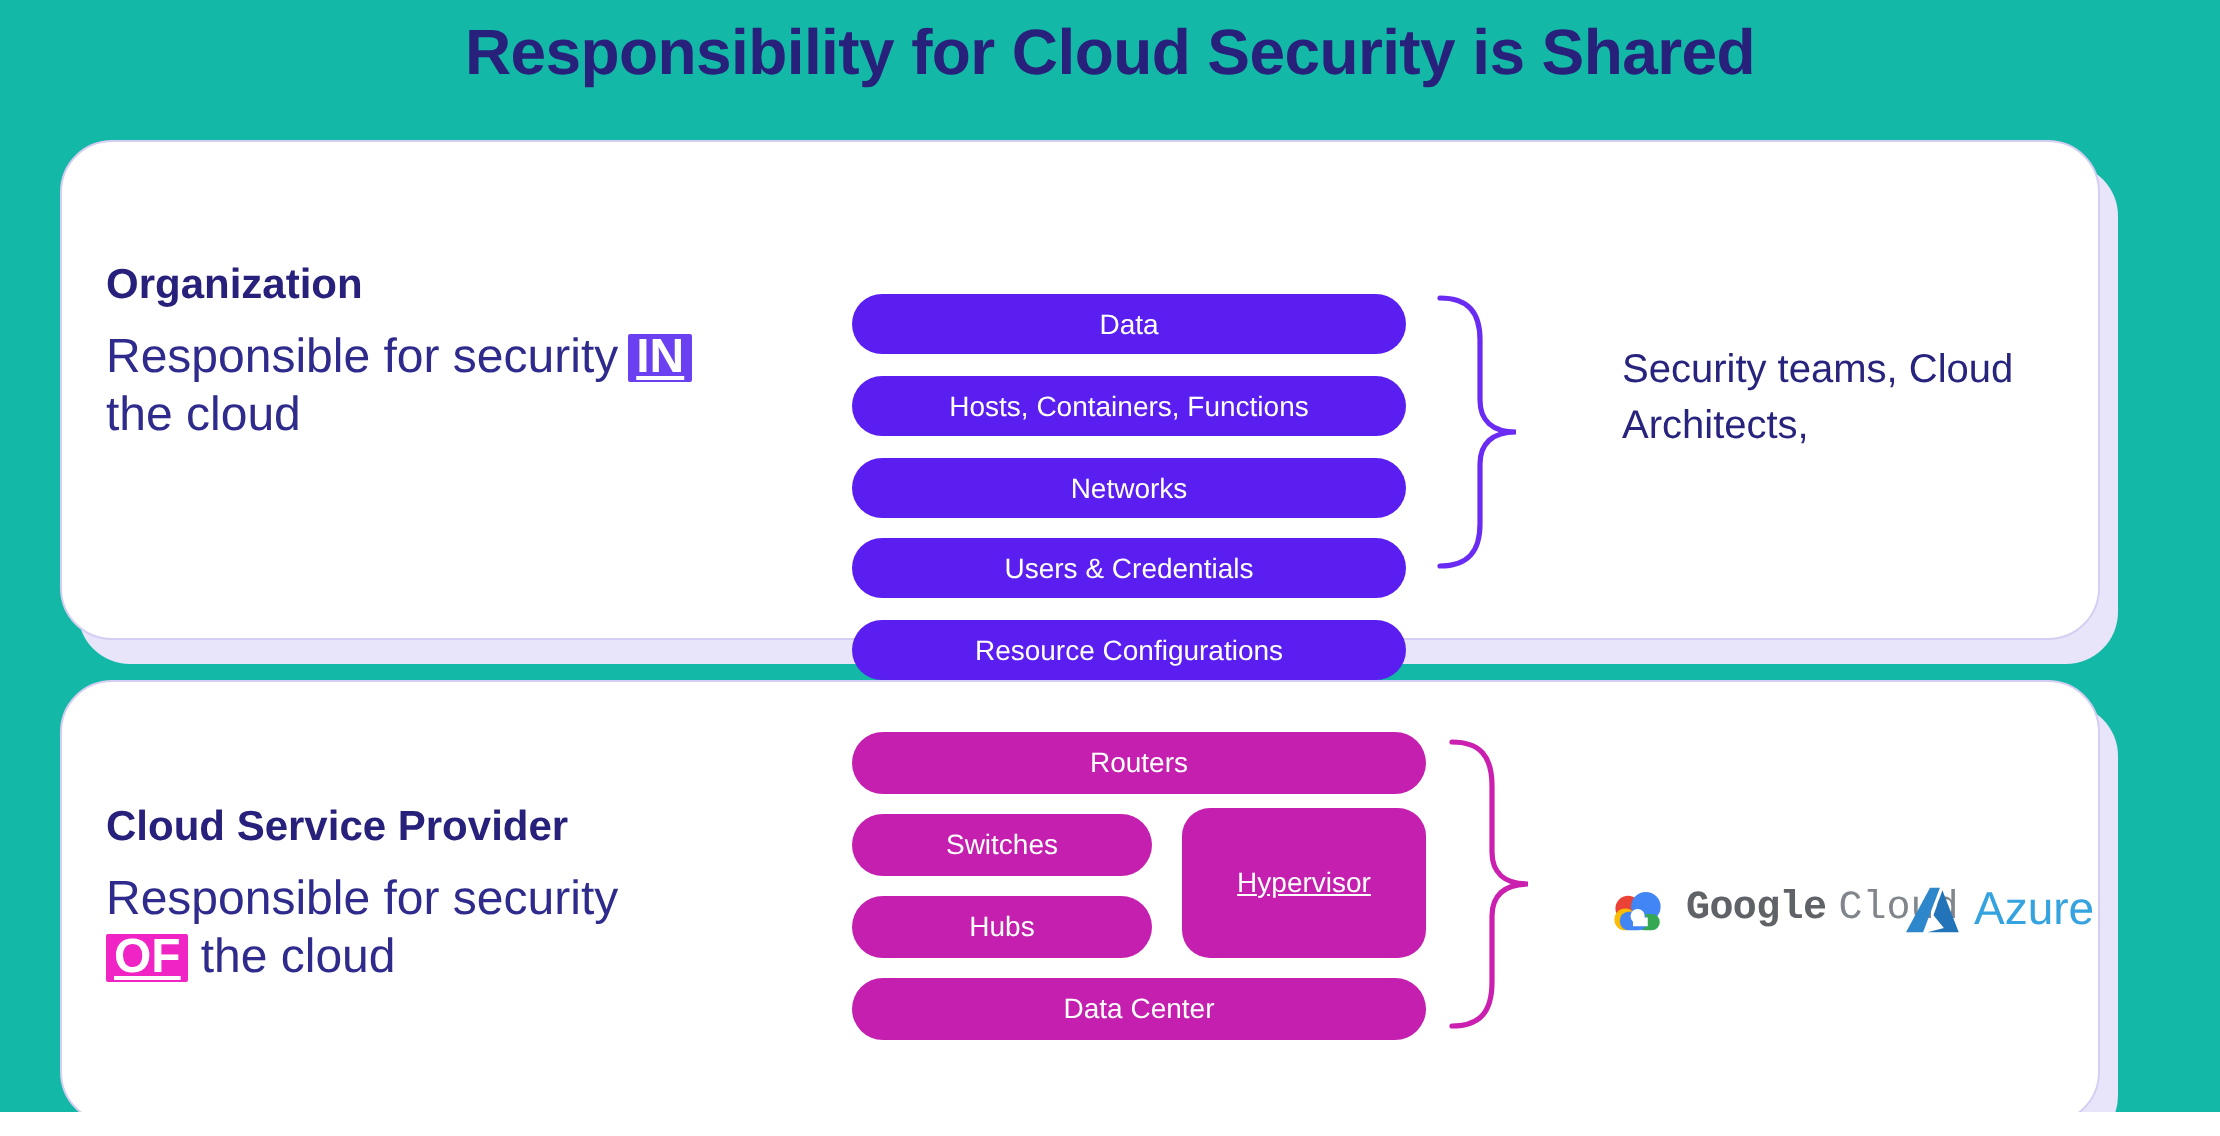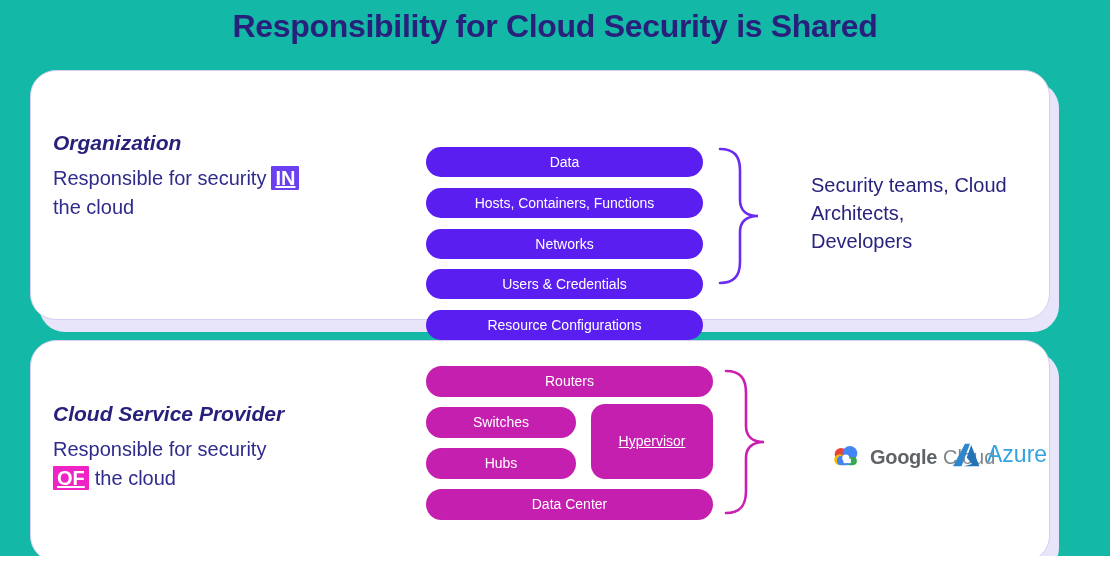--- a/index.html
+++ b/index.html
@@ -13,22 +13,22 @@
   }
   .card{
     position:absolute;left:30px;width:1018px;background:#ffffff;
     border:1.5px solid #d5cef2;border-radius:26px;
     box-shadow:9px 12px 0 #e8e4f9;
   }
   .card-org{top:70px;height:248px;}
   .card-csp{top:340px;height:220px;}
 
   .side-text{position:absolute;left:22px;color:#2b2685;}
-  .side-heading{font-size:21px;font-weight:700;color:#27217b;margin-bottom:9px;font-style:italic;}
-  .side-desc{font-size:20px;line-height:29px;color:#2f2b8d;}
+  .side-heading{font-size:21px;font-weight:700;color:#27217b;margin-bottom:9px;}
+  .side-desc{font-size:24px;line-height:29px;color:#2f2b8d;}
   .hl{display:inline-block;color:#ffffff;font-weight:700;text-decoration:underline;
       padding:0 4px;line-height:24px;border-radius:1px;}
   .hl-in{background:#6b40f0;margin-left:5px;}
   .hl-of{background:#f023c4;margin-right:6px;}
 
   .pill{
     position:absolute;color:#ffffff;font-size:14px;text-align:center;
     border-radius:16px;
   }
   .pill-violet{background:#5a1ef0;}
@@ -46,21 +46,21 @@
   .pill-routers{left:395px;top:25px;width:287px;height:31px;line-height:31px;}
   .pill-switches{left:395px;top:66px;width:150px;height:31px;line-height:31px;}
   .pill-hubs{left:395px;top:107px;width:150px;height:31px;line-height:31px;}
   .pill-hypervisor{left:560px;top:63px;width:122px;height:75px;line-height:75px;border-radius:14px;text-decoration:underline;}
   .pill-datacenter{left:395px;top:148px;width:287px;height:31px;line-height:31px;}
 
   
   .aws-logo{position:absolute;left:820px;top:40px;width:110px;text-align:center;}
   .aws-text{font-size:31px;font-weight:700;color:#252f3e;letter-spacing:-1px;line-height:30px;}
   .aws-swoosh{display:block;margin:0 auto;margin-top:-2px;}
-  .google-logo{position:absolute;left:799px;top:102px;display:flex;align-items:flex-end;gap:7px;}
+  .google-logo{position:absolute;left:772px;top:102px;display:flex;align-items:flex-start;gap:7px;font-family:Liberation Mono, monospace;}
   .google-text{font-size:20px;font-weight:700;color:#5f6368;letter-spacing:-0.3px;}
   .google-cloud-text{font-size:20px;font-weight:400;color:#80868b;margin-left:-1px;}
   .azure-logo{position:absolute;left:920px;top:100px;display:flex;align-items:center;gap:6px;}
   .azure-text{font-size:23px;color:#35a3e0;}
 </style>
 </head>
 <body>
 
 <div class="stage">
 
@@ -84,21 +84,20 @@
       <div class="pill pill-violet" style="top:192px;">Resource Configurations</div>
     </div>
 
     <svg class="brace" style="left:682px;top:74px;" width="57" height="142" viewBox="0 0 57 142">
       <path d="M7,4 C21,4 27,11 27,25 L27,55 C27,65 33,71 45,71 C33,71 27,77 27,87 L27,117 C27,131 21,138 7,138" fill="none" stroke="#6a2cf2" stroke-width="2.6" stroke-linecap="round"></path>
     </svg>
 
     <div class="audience">
       <span>Security teams, Cloud</span>
       <span>Architects,</span>
-      <span>Developers</span>
     </div>
   </div>
 
   <div class="card card-csp">
 
     <div class="side-text" style="top:36px;margin-top:25px;">
       <div class="side-heading">Cloud Service Provider</div>
       <div class="side-desc">
         <span>Responsible for security</span><br>
         <span class="hl hl-of">OF</span><span>the cloud</span>

